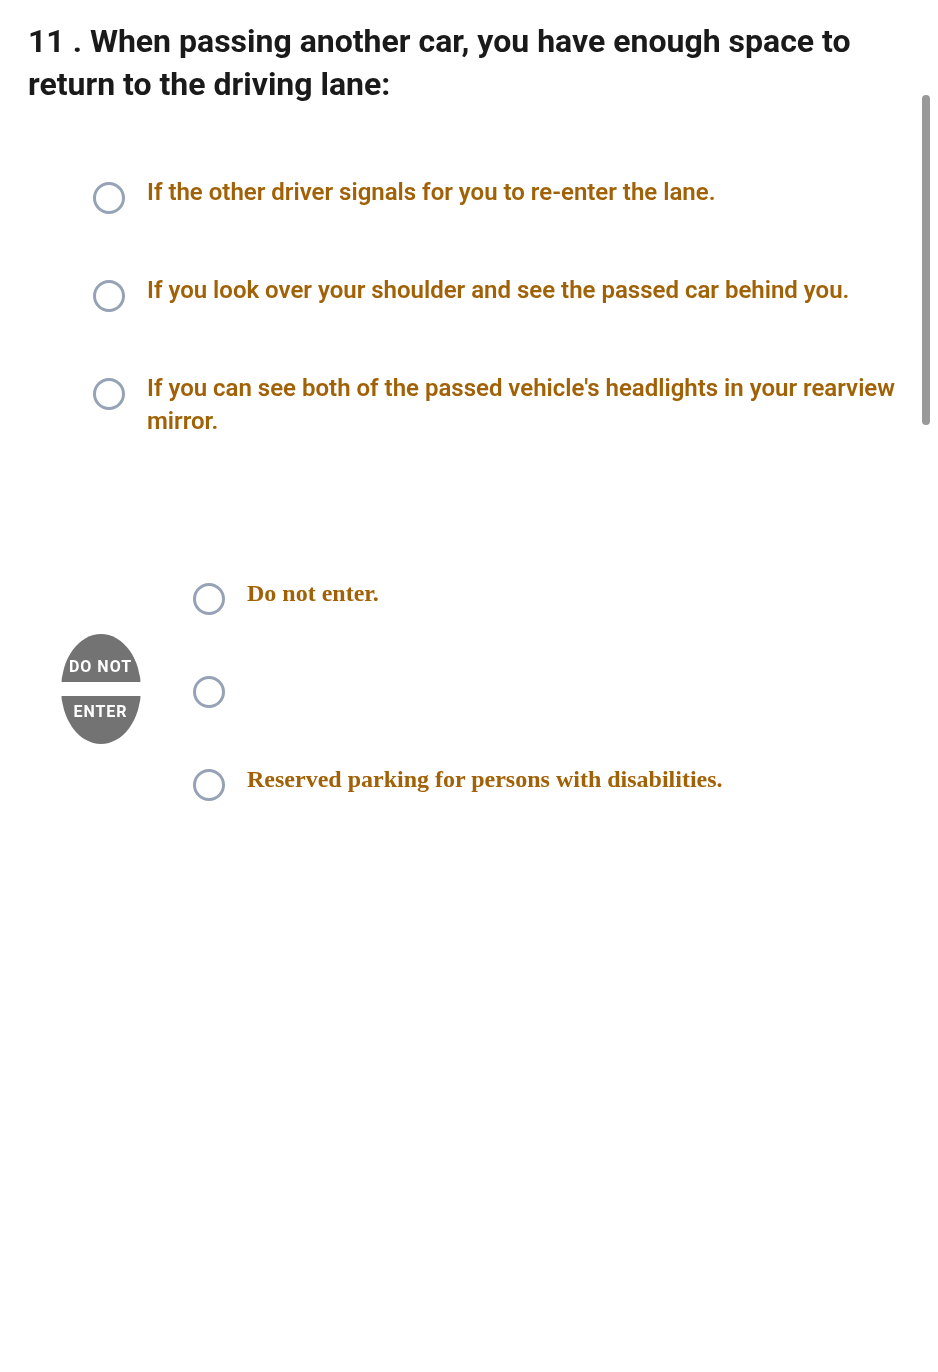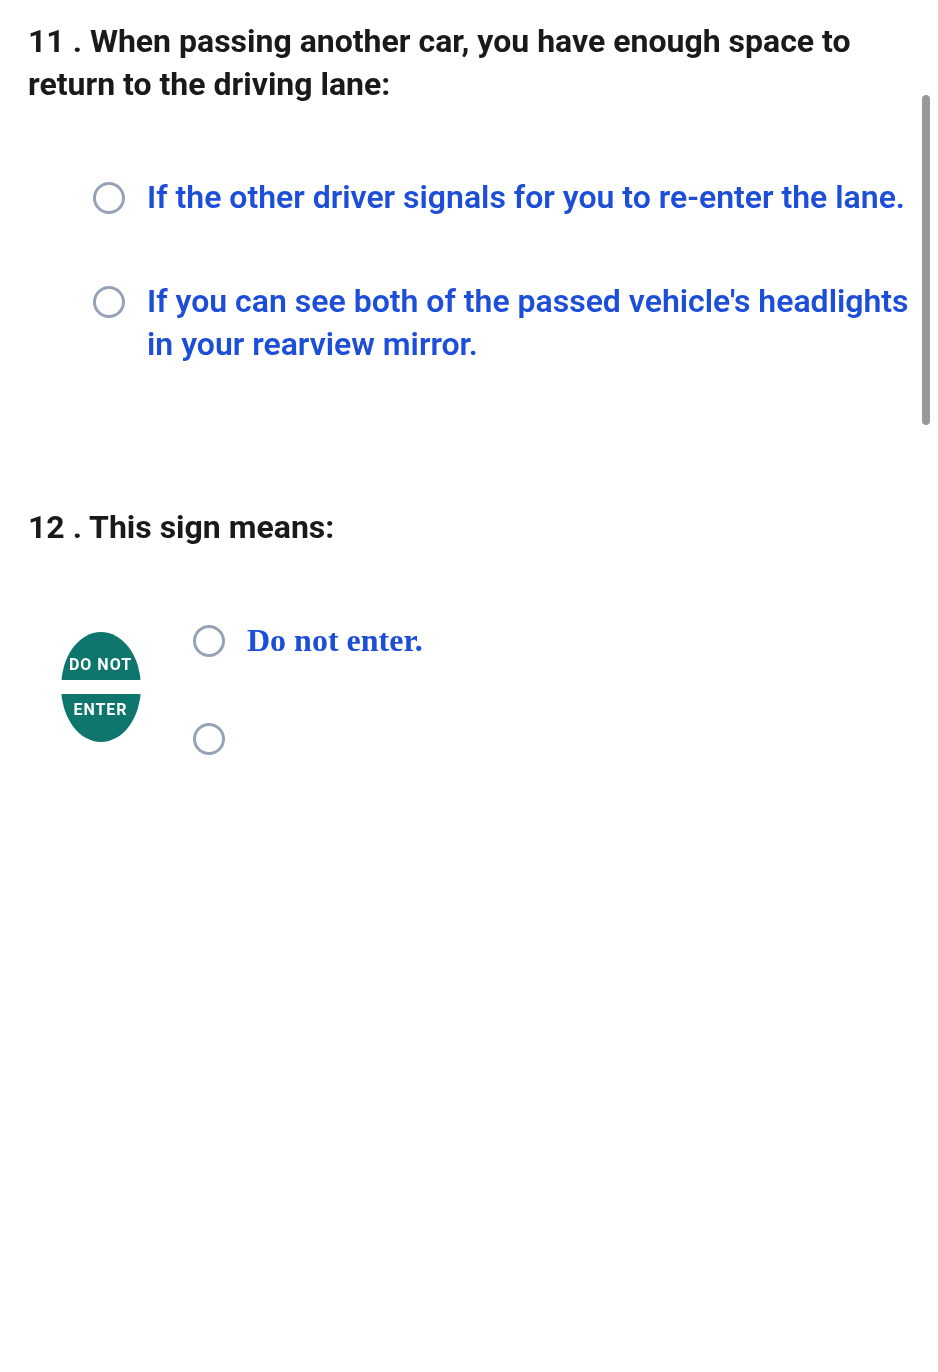--- a/index.html
+++ b/index.html
@@ -46,42 +46,42 @@
     .radio-circle {
       flex-shrink: 0;
       width: 32px;
       height: 32px;
       border: 3px solid #96a2b5;
       border-radius: 50%;
       margin-right: 22px;
       margin-top: 6px;
     }
     .option-text {
-      font-size: 32px;
+      font-size: 24px;
       font-weight: 600;
-      color: #1d4ed8;
+      color: #a16207;
       line-height: 1.35;
     }
     .question-with-image {
       display: flex;
       align-items: center;
       gap: 55px;
     }
     .sign-container {
       flex-shrink: 0;
       width: 110px;
       display: flex;
       justify-content: center;
       padding-left: 35px;
     }
     .do-not-enter-sign {
       width: 110px;
       height: 110px;
       border-radius: 50%;
-      background: #0f766e;
+      background: #737373;
       display: flex;
       flex-direction: column;
       align-items: center;
       justify-content: center;
       position: relative;
     }
     .sign-text-top {
       color: #ffffff;
       font-size: 16px;
       font-weight: 700;
@@ -125,38 +125,45 @@
 
 <div class="question-block">
   <div class="question-text">11 . When passing another car, you have enough space to return to the driving lane:</div>
   <div class="options-list">
     <div class="option-row">
       <div class="radio-circle"></div>
       <div class="option-text">If the other driver signals for you to re-enter the lane.</div>
     </div>
     <div class="option-row">
       <div class="radio-circle"></div>
+      <div class="option-text">If you look over your shoulder and see the passed car behind you.</div>
+    </div>
+    <div class="option-row">
+      <div class="radio-circle"></div>
       <div class="option-text">If you can see both of the passed vehicle's headlights in your rearview mirror.</div>
     </div>
   </div>
 </div>
 
 <div class="question-block q12-block">
-  <div class="question-text">12 . This sign means:</div>
   <div class="question-with-image q12-options-wrapper">
     <div class="sign-container">
       <div class="do-not-enter-sign">
         <div class="sign-text-top">DO NOT</div>
         <div class="sign-bar"></div>
         <div class="sign-text-bottom">ENTER</div>
       </div>
     </div>
     <div class="options-list-with-image">
       <div class="option-row">
         <div class="radio-circle"></div>
         <div class="option-text">Do not enter.</div>
       </div>
       <div class="option-row">
         <div class="radio-circle"></div>
       </div>
+      <div class="option-row">
+        <div class="radio-circle"></div>
+        <div class="option-text">Reserved parking for persons with disabilities.</div>
+      </div>
     </div>
   </div>
 </div>
 
 </body></html>

